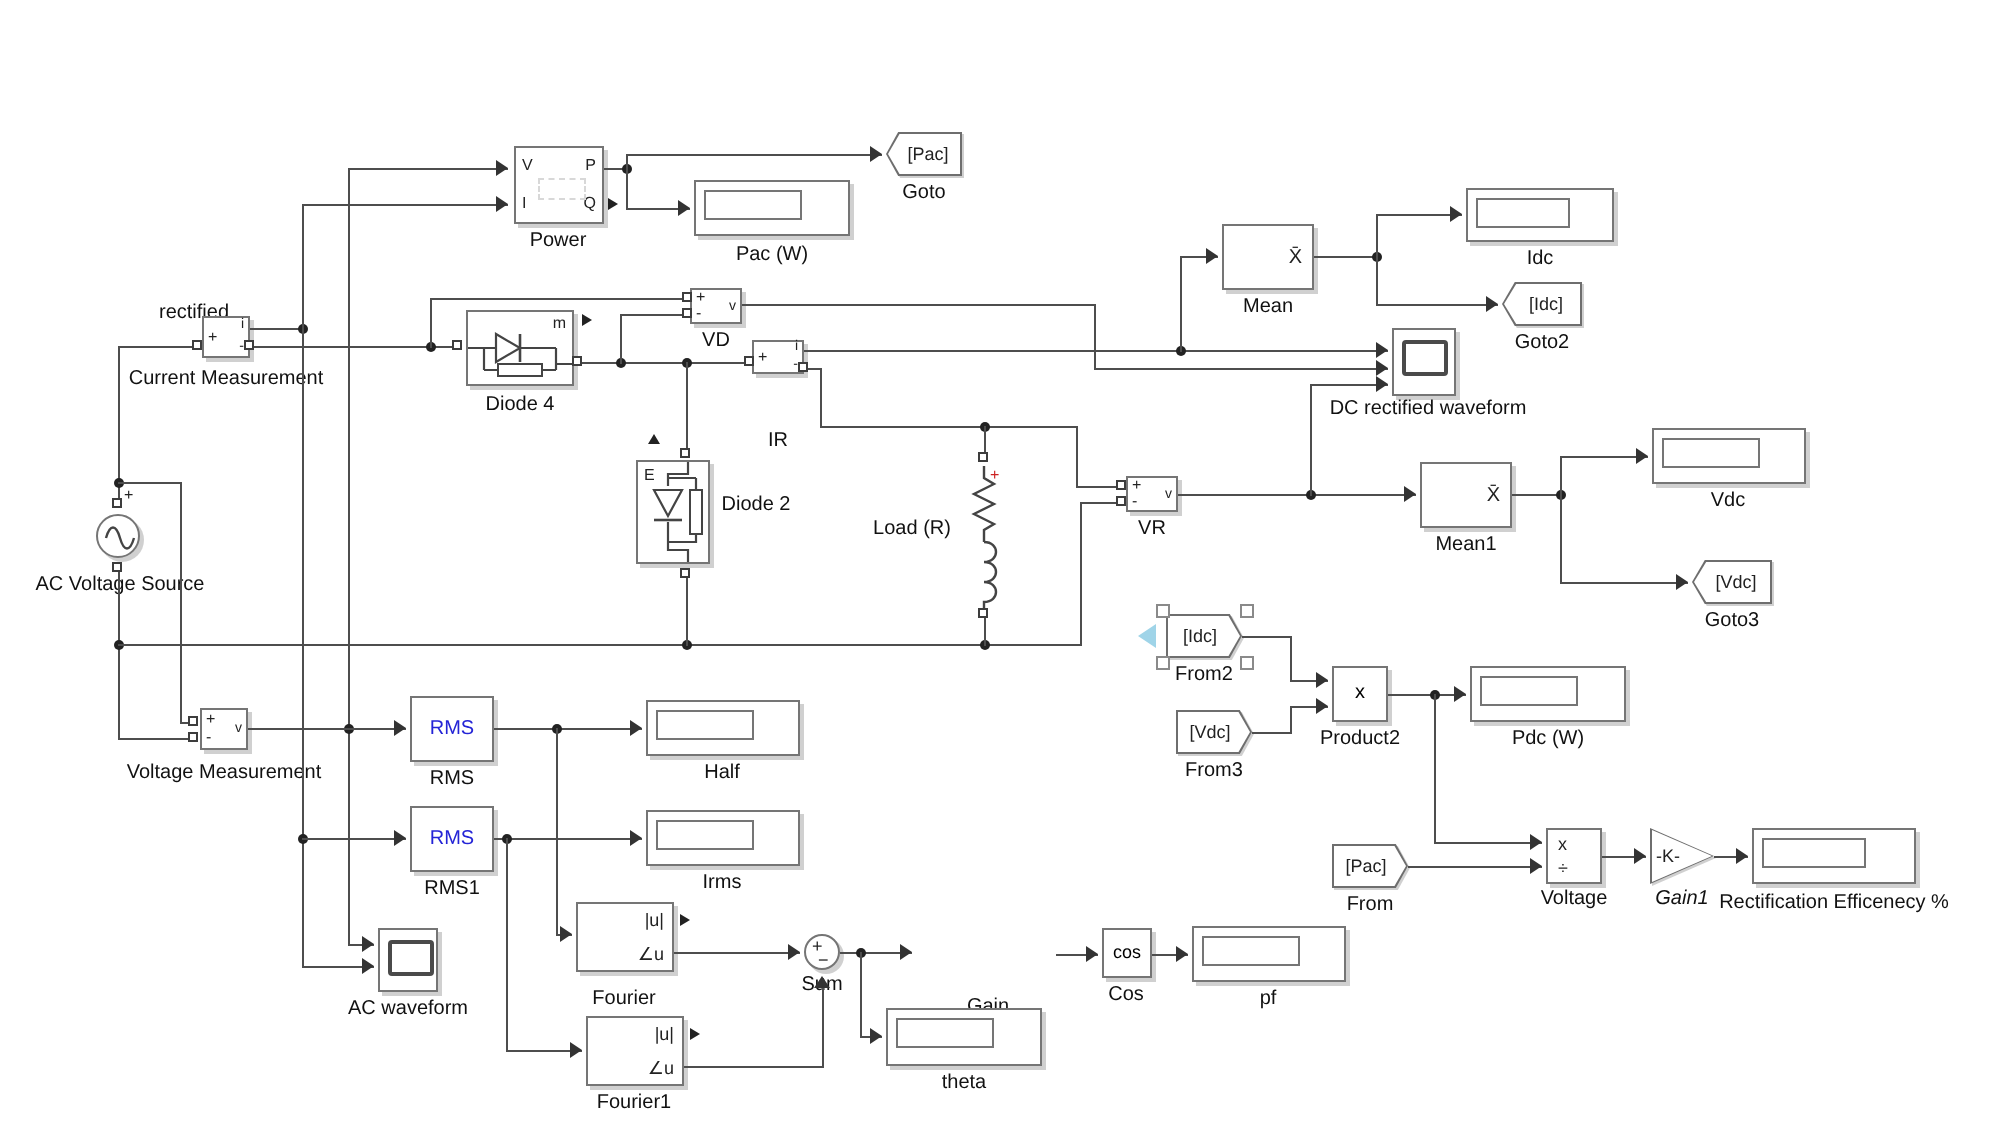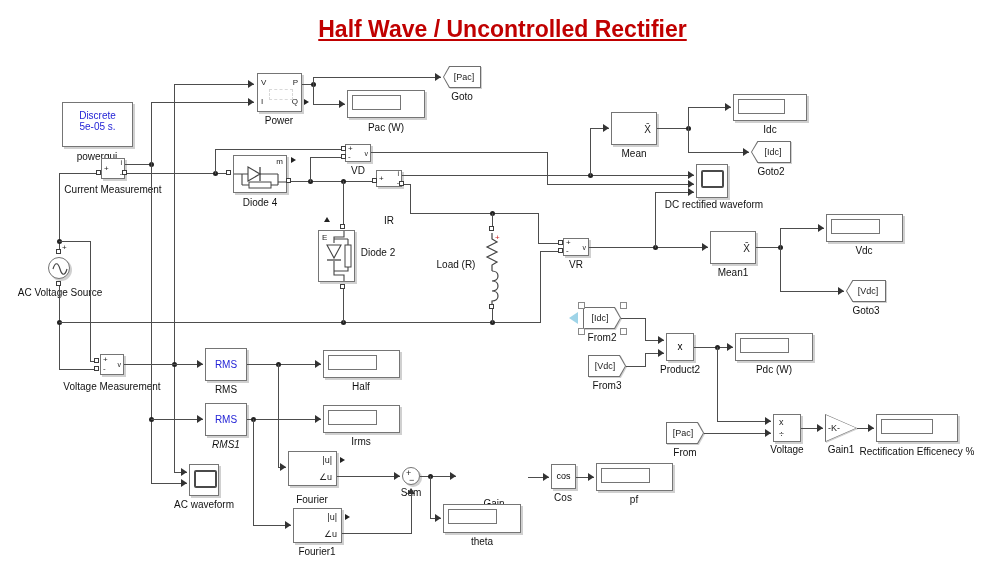--- a/index.html
+++ b/index.html
@@ -35,27 +35,22 @@
   .port{position:absolute;width:5px;height:5px;background:#fff;border:1px solid #3d3d3d;box-sizing:border-box;}
   .ah{position:absolute;width:0;height:0;}
   .blue{color:#2424d6;}
   svg{display:block;}
 </style>
 </head>
 <body>
 
 <div id="canvas">
 
-  <div class="title" style="color:#c00000;">Half Wave / Uncontrolled Rectifier</div>
-
-  <div class="blk" style="left:62px;top:102px;width:71px;height:45px;text-align:center;font-size:10px;padding-top:7px;">
-    <div class="blue">Discrete</div>
-    <div class="blue">5e-05 s.</div>
-  </div>
-  <div class="lbl" style="left:97px;top:151px;">powergui</div>
+
+  <div class="lbl" style="left:97px;top:151px;">rectified</div>
 
   <div class="blk circle" style="left:48px;top:257px;width:22px;height:22px;">
     <svg width="22" height="22">
         <path d="M4,11 C6,4 9,4 11,11 C13,18 16,18 18,11" stroke="#444" fill="none" stroke-width="1.2"></path>
       </svg>
   </div>
   <span style="position:absolute;left:62px;top:243px;font-size:8px;color:#222;">+</span>
   <div class="lbl" style="left:60px;top:287px;">AC Voltage Source</div>
 
   <div class="blk meas" style="left:101px;top:158px;width:24px;height:21px;">
@@ -206,21 +201,21 @@
   </div>
   <div class="lbl" style="left:774px;top:364px;">Pdc (W)</div>
 
   <div class="blk" style="left:205px;top:348px;width:42px;height:33px;text-align:center;line-height:31px;font-size:10px;">
     <span class="blue">RMS</span>
   </div>
   <div class="lbl" style="left:226px;top:384px;">RMS</div>
   <div class="blk" style="left:205px;top:403px;width:42px;height:33px;text-align:center;line-height:31px;font-size:10px;">
     <span class="blue">RMS</span>
   </div>
-  <div class="lbl" style="left:226px;top:439px;font-style:italic;">RMS1</div>
+  <div class="lbl" style="left:226px;top:439px;">RMS1</div>
 
   <div class="blk disp" style="left:323px;top:350px;width:77px;height:28px;">
     <div class="dval"></div>
   </div>
   <div class="lbl" style="left:361px;top:381px;">Half</div>
   <div class="blk disp" style="left:323px;top:405px;width:77px;height:28px;">
     <div class="dval"></div>
   </div>
   <div class="lbl" style="left:361px;top:436px;">Irms</div>
 
@@ -268,21 +263,21 @@
     <span style="left:5px;top:3px;font-size:9px;">x</span>
     <span style="left:5px;bottom:3px;font-size:9px;">÷</span>
   </div>
   <div class="lbl" style="left:787px;top:444px;">Voltage</div>
 
   <div class="tri" style="left:825px;top:414px;width:32px;height:28px;">
     <div class="outer"></div>
     <div class="inner"></div>
     <div class="txt" style="left:3px;">-K-</div>
   </div>
-  <div class="lbl" style="left:841px;top:444px;">Gain1</div>
+  <div class="lbl" style="left:841px;top:444px;font-style:italic;">Gain1</div>
 
   <div class="blk disp" style="left:876px;top:414px;width:82px;height:28px;">
     <div class="dval"></div>
   </div>
   <div class="lbl" style="left:917px;top:446px;">Rectification Efficenecy %</div>
 
   <div class="blk scope" style="left:189px;top:464px;width:30px;height:32px;">
     <div class="screen"></div>
   </div>
   <div class="lbl" style="left:204px;top:499px;">AC waveform</div>

